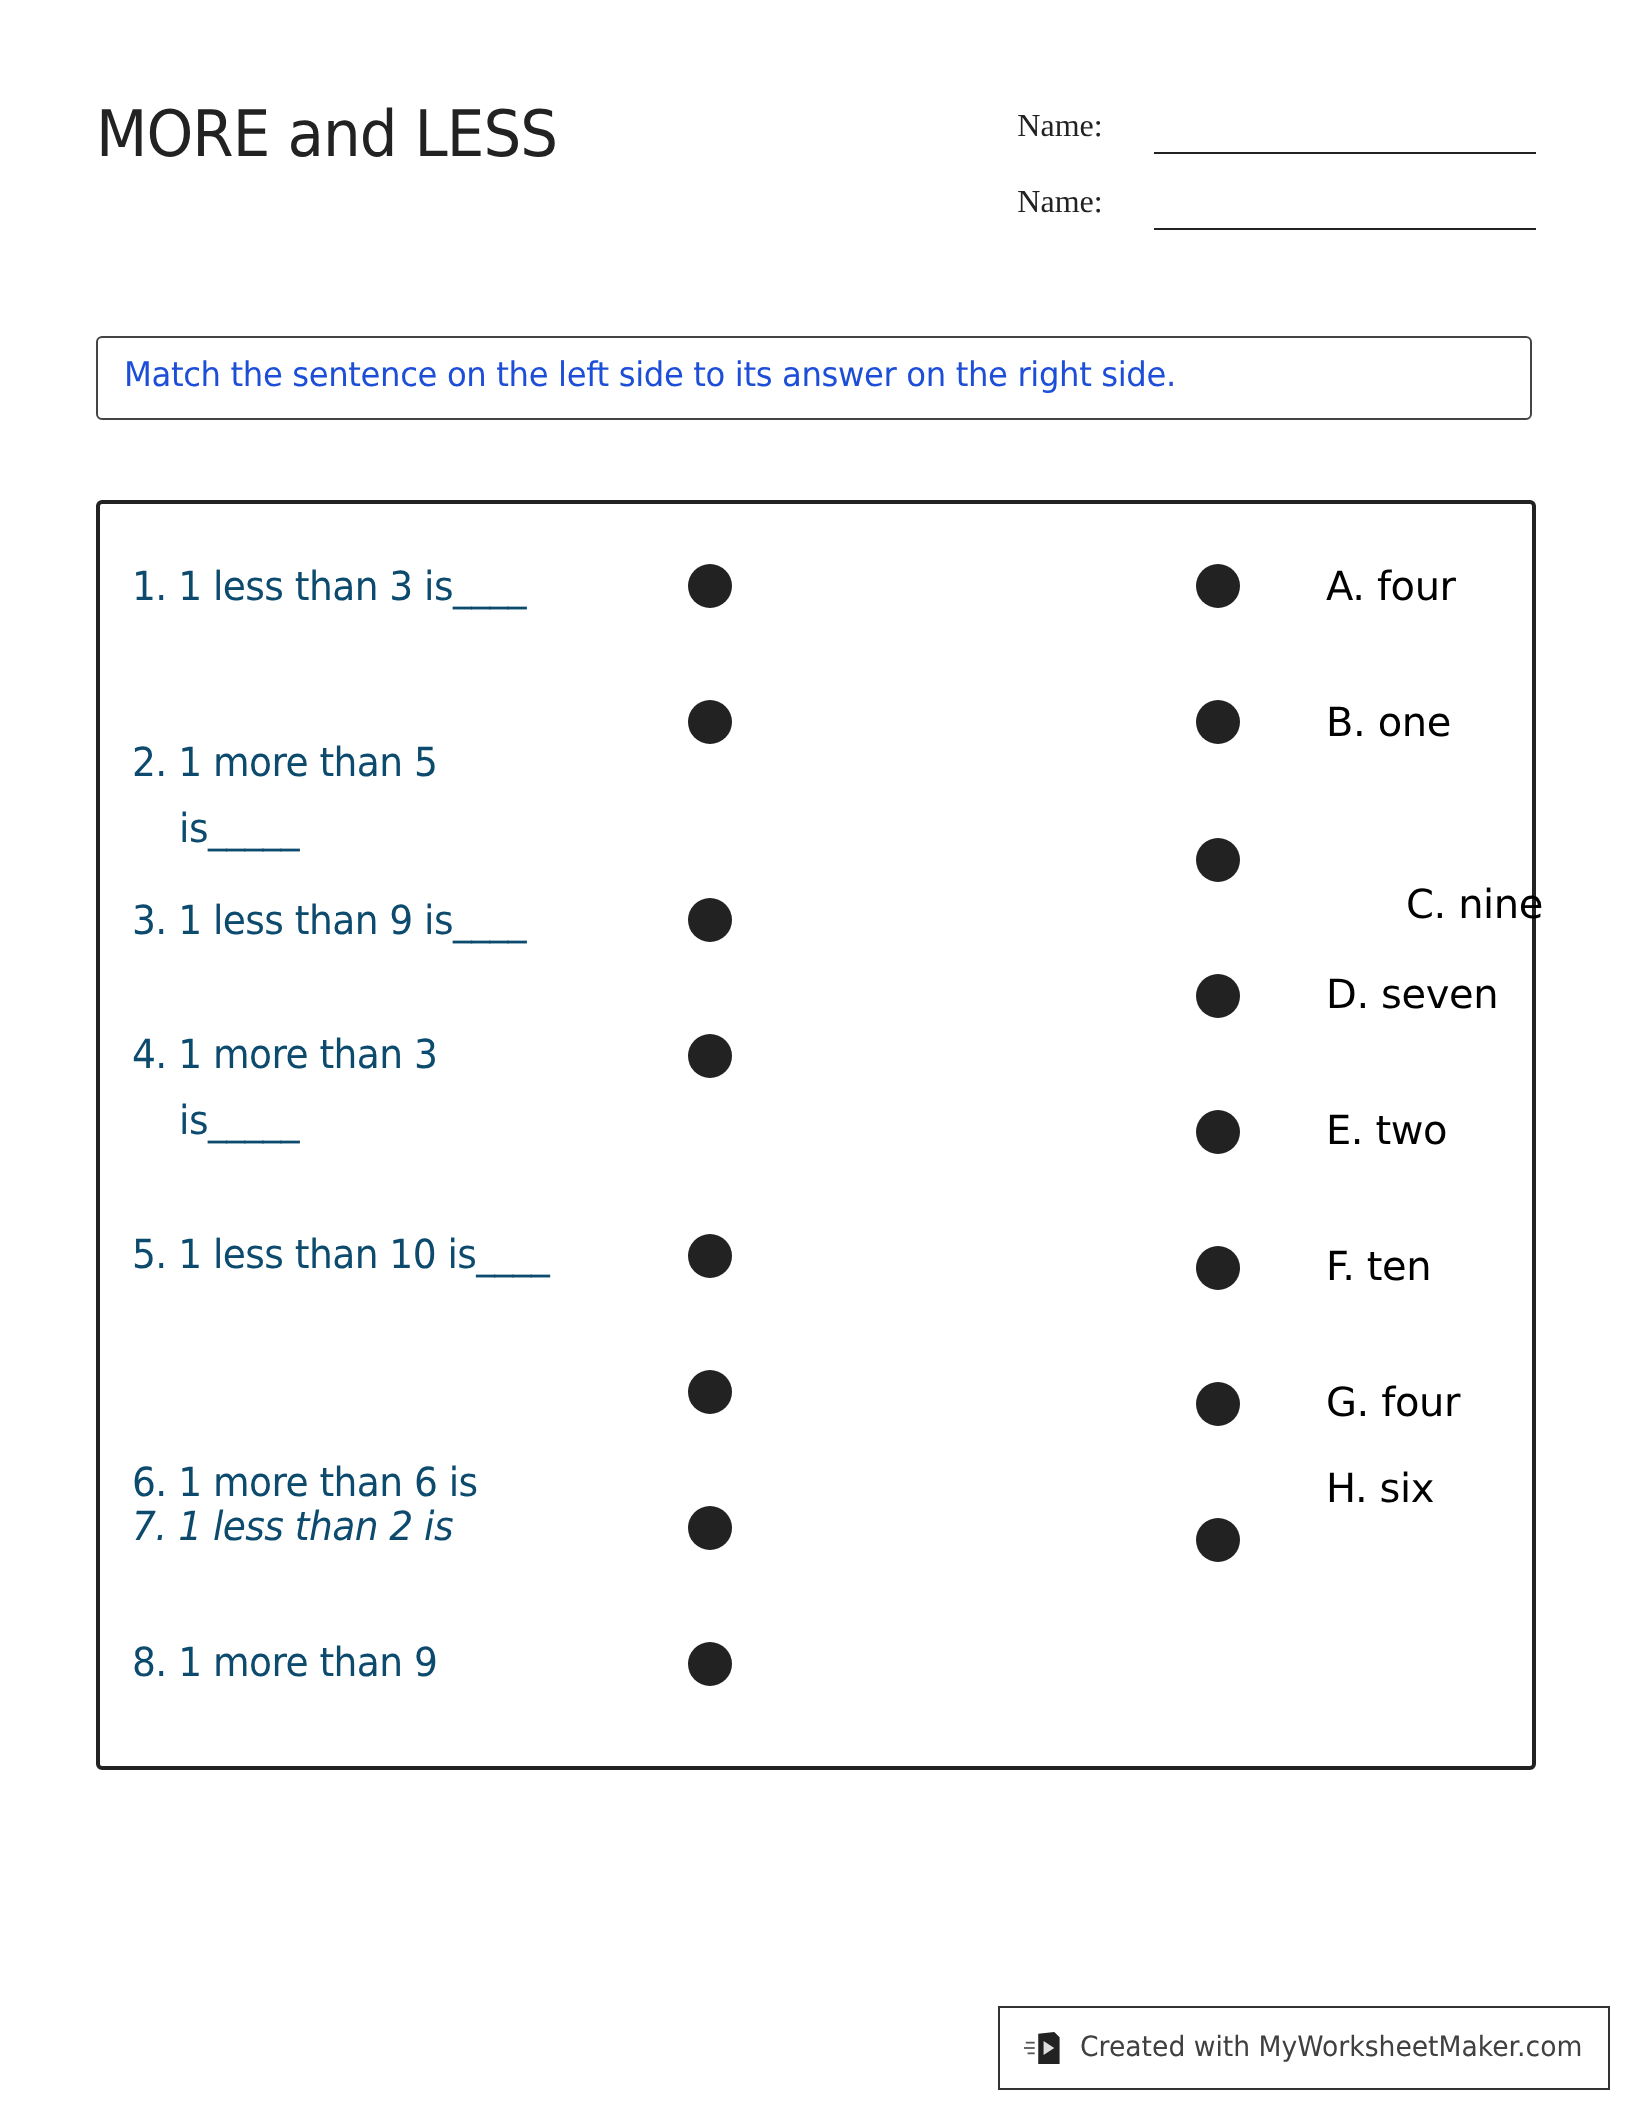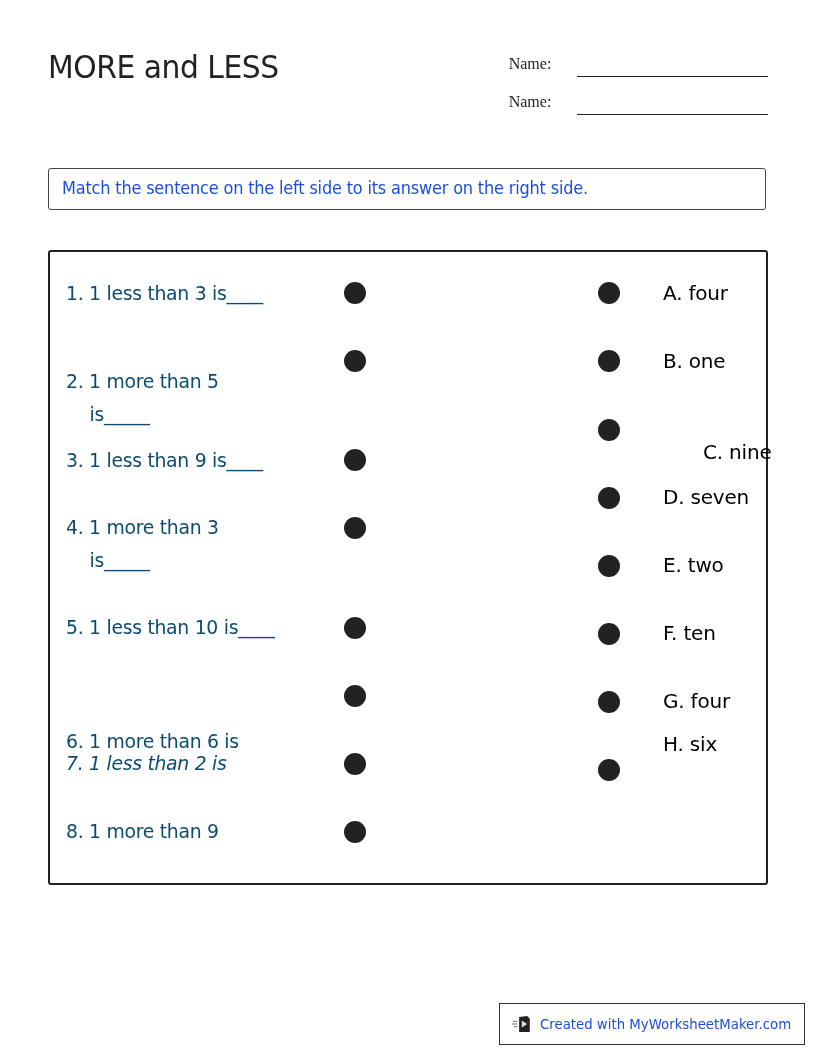--- a/index.html
+++ b/index.html
@@ -8,21 +8,21 @@
   .field-label { position:absolute; font-family:"Liberation Serif", serif; font-size:16px; color:#222; text-align:center; width:80px; }
   .field-line { position:absolute; left:577px; width:191px; border-bottom:1.2px solid #222; }
   .instructions { position:absolute; left:48px; top:168px; width:718px; height:42px; border:1.5px solid #444; border-radius:3px; box-sizing:border-box; font-size:17px; padding:9px 13px; color:#1d4ed8; letter-spacing:-0.2px; }
   .instructions span { display:inline-block; transform:scaleX(0.95); transform-origin:left; white-space:nowrap; }
   .match-box { position:absolute; left:48px; top:250px; width:720px; height:635px; border:2.5px solid #222; border-radius:3px; box-sizing:border-box; }
   .q { position:absolute; left:66px; font-size:20px; line-height:33px; color:#0c4a6e; width:250px; white-space:pre-line; letter-spacing:-0.3px; }
   .q .txt { display:inline-block; transform:scaleX(0.94); transform-origin:left; }
   .q .cont { display:block; padding-left:25px; }
   .dot { position:absolute; width:22px; height:22px; border-radius:50%; background:#222; }
   .a { position:absolute; left:663px; font-size:20px; line-height:33px; color:#000000; letter-spacing:-0.2px; }
-  .footer { position:absolute; left:499px; top:1003px; width:306px; height:42px; border:1.5px solid #333; box-sizing:border-box; display:flex; align-items:center; padding-left:12px; font-size:14px; color:#1d4ed8;text-align:center; }
+  .footer { position:absolute; left:499px; top:1003px; width:306px; height:42px; border:1.5px solid #333; box-sizing:border-box; display:flex; align-items:center; padding-left:12px; font-size:14px; color:#404040;text-align:center; }
   .footer .logo { width:22px; height:20px; margin-right:8px; }
   .footer span.t { display:inline-block; transform:scaleX(0.95); transform-origin:left; white-space:nowrap; }
 </style>
 </head>
 <body>
 
 <div class="title">MORE and LESS</div>
 
 <div class="field-label" style="left:490px; top:55px;">Name:</div>
 <div class="field-line" style="top:76px;"></div>

